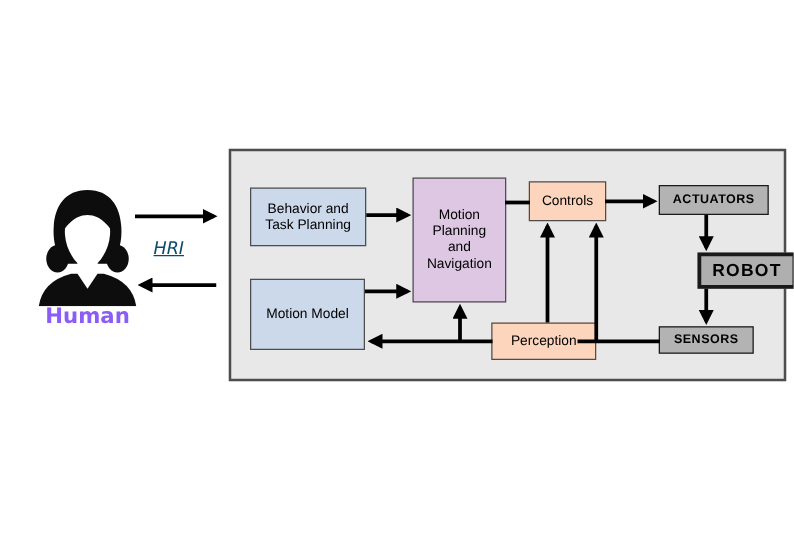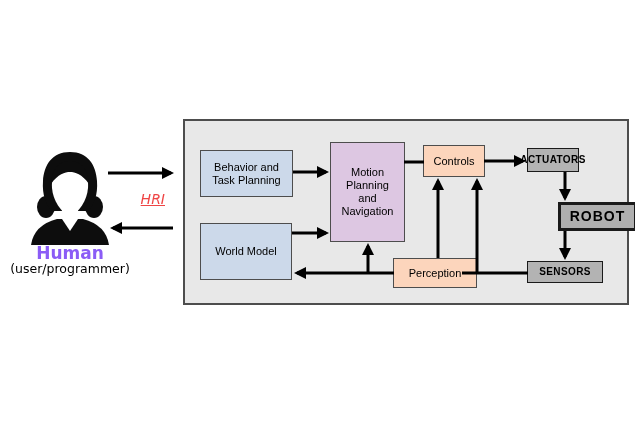--- a/index.html
+++ b/index.html
@@ -22,23 +22,23 @@
     font-weight: bold; font-size: 17px; color: #8b5cf6;
   }
   #human-subtitle {
     left: 0; top: 261px; width: 140px;
     text-align: center;
     font-family: "DejaVu Sans", sans-serif;
     font-size: 12.5px; color: #000;
   }
   #hri-label {
     left: 105px; top: 191px; width: 60px;
-    text-align: right;
+    text-align: center;
     font-family: "DejaVu Sans", sans-serif;
-    font-style: italic; font-size: 14px; color: #ef4444; text-decoration: underline;
+    font-style: italic; font-size: 14px; color: #0c4a6e; text-decoration: underline;
   }
 
   
   #system-box {
     left: 183px; top: 119px; width: 442px; height: 182px;
     background: #e8e8e8;
     border: 2px solid #4d4d4d;
   }
 
   
@@ -53,21 +53,21 @@
   #box-worldmodel { left: 200px; top: 223px; width: 92px;  height: 57px;  background: #ccd9ea; }
   #box-motion     { left: 330px; top: 142px; width: 75px;  height: 100px; background: #ddc7e2; padding: 12px 8px; }
   #box-controls   { left: 423px; top: 145px; width: 62px;  height: 32px;  background: #fcd5bc; }
   #box-perception { left: 393px; top: 258px; width: 84px;  height: 30px;  background: #fcd5bc; }
 
   .hw {
     background: #b3b3b3;
     border: 1.2px solid #1a1a1a;
     font-weight: bold; font-size: 10px; letter-spacing: 0.4px;
   }
-  #box-actuators { left: 527px; top: 148px; width: 52px; height: 24px; }
+  #box-actuators { left: 527px; top: 148px; width: 88px; height: 24px; }
   #box-sensors   { left: 527px; top: 261px; width: 76px; height: 22px; }
   #box-robot {
     left: 526px; top: 202px; width: 79px; height: 29px;
     background: #afafaf;
     border: 3px solid #1a1a1a;
     font-weight: bold; font-size: 14px; letter-spacing: 1px; margin-left: 32px;
   }
 
   #arrow-layer { left: 0; top: 0; width: 635px; height: 427px; pointer-events: none; }
   #arrow-layer line { stroke: #000; stroke-width: 3; }
@@ -87,30 +87,29 @@
     <path d="M45 15 C58 15 64 26 63 39 C62 52 54 63 45 68 C36 63 28 52 27 39 C26 26 32 15 45 15 Z" fill="#ffffff"></path>
 
     <path d="M26 35 C27 19 35 12 45 12 C55 12 63 19 64 35 C57 25 50 23 45 23 C40 23 33 25 26 35 Z" fill="#0d0d0d"></path>
 
     <path d="M6 96 Q9 76 32 70 L58 70 Q81 76 84 96 Z" fill="#0d0d0d"></path>
 
     <path d="M37 56 L53 56 L53 70 L45 82 L37 70 Z" fill="#ffffff"></path>
   </svg>
 
   <div id="human-title" class="abs">Human</div>
-  <div id="human-subtitle" class="abs">(user/programmer)</div>
   <div id="hri-label" class="abs">HRI</div>
 
   <div id="system-box" class="abs"></div>
 
   <div id="box-behavior" class="abs node">
     <span>Behavior and Task Planning</span>
   </div>
   <div id="box-worldmodel" class="abs node">
-    <span>World Model</span>
+    <span>Motion Model</span>
   </div>
   <div id="box-motion" class="abs node">
     <span>Motion Planning and Navigation</span>
   </div>
   <div id="box-controls" class="abs node">
     <span>Controls</span>
   </div>
   <div id="box-perception" class="abs node">
     <span>Perception</span>
   </div>

